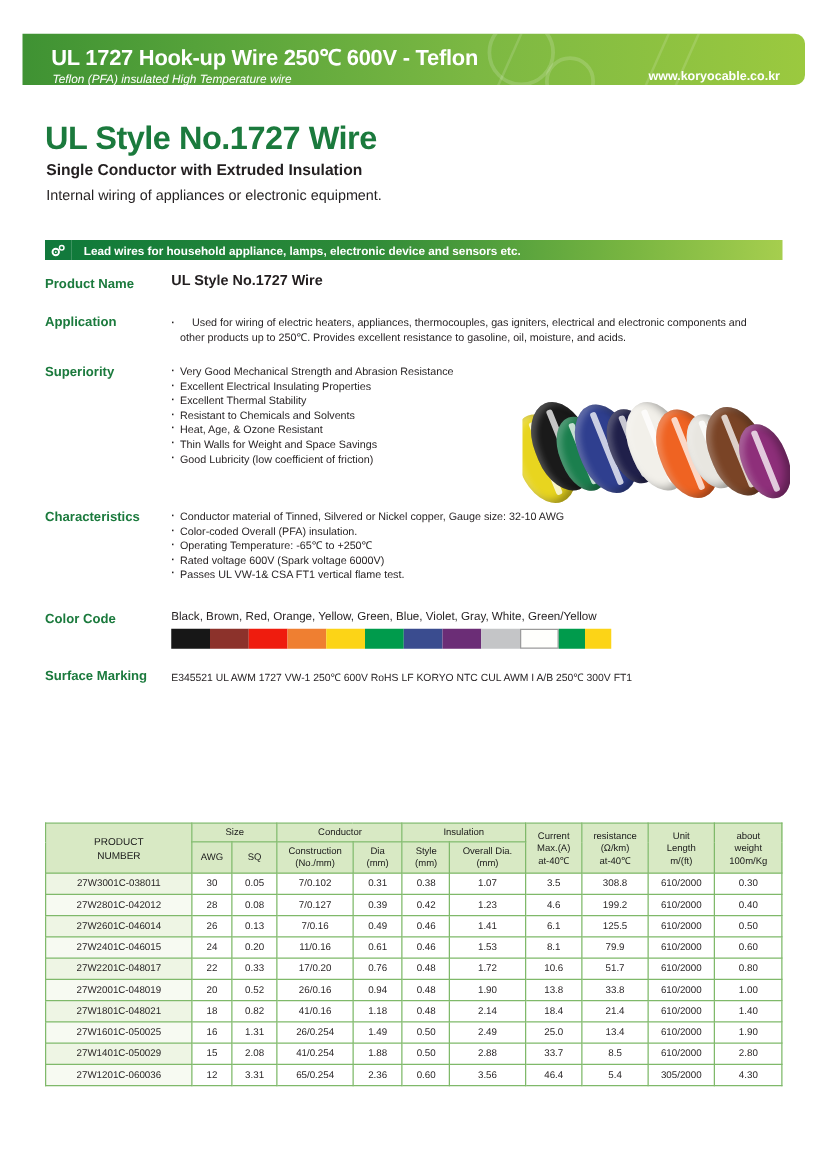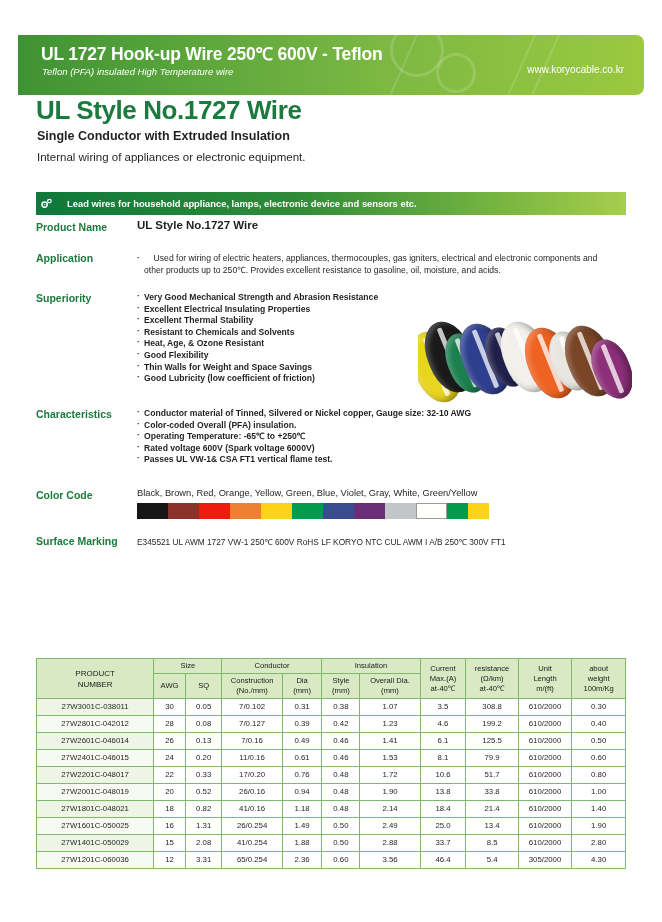--- a/index.html
+++ b/index.html
@@ -8,22 +8,22 @@
     width: 662px; height: 922px;
     background: #ffffff;
     font-family: "Liberation Sans", sans-serif;
     color: #231f20;
     overflow: hidden;
   }
   .page { position: relative; width: 662px; height: 922px; }
 
   
   .banner {
-    position: absolute; left: 18px; top: 35px;
-    width: 626px; height: 60px;
+    position: absolute; left: 18px; top: 27px;
+    width: 626px; height: 41px;
     border-radius: 0 8px 8px 0;
     background: linear-gradient(90deg,#3f9233 0%,#55a23a 22%,#7cb843 58%,#9bc93f 100%);
     overflow: hidden;
   }
   .banner .ghost {
     position: absolute; border: 3px solid rgba(255,255,255,0.16);
     border-radius: 50%;
   }
   .banner .g1 { width: 54px; height: 54px; right: 200px; top: -12px; }
   .banner .g2 { width: 40px; height: 40px; right: 168px; top: 18px; }
@@ -38,41 +38,41 @@
     position: absolute; left: 23px; top: 6px;
     font-size: 17.5px; font-weight: bold; color: #ffffff;
     letter-spacing: -0.2px; white-space: nowrap;
   }
   .banner-sub {
     position: absolute; left: 24px; top: 31px;
     font-size: 9.5px; color: #ffffff; white-space: nowrap; font-style: italic;
   }
   .banner-url {
     position: absolute; right: 20px; top: 29px;
-    font-size: 10px; color: #ffffff; font-weight: normal; white-space: nowrap;
+    font-size: 10px; color: #ffffff; font-weight: bold; white-space: nowrap;
   }
 
   
   .h1 {
     position: absolute; left: 36px; top: 95px;
     font-size: 26px; font-weight: bold; color: #1b7a3d; letter-spacing: -0.4px;
   }
   .h2 {
     position: absolute; left: 37px; top: 129px;
     font-size: 12.5px; font-weight: bold; color: #231f20;
   }
   .h3 {
     position: absolute; left: 37px; top: 151px;
     font-size: 11.5px; color: #231f20;
   }
 
   
   .leadbar {
     position: absolute; left: 36px; top: 192px;
-    width: 590px; height: 23px; display: flex; align-items: stretch;
+    width: 590px; height: 16px; display: flex; align-items: stretch;
   }
   .lead-icon {
     width: 21px; background: #12793c; display: flex;
     align-items: center; justify-content: center; color: #ffffff; font-size: 9px;
   }
   .lead-icon svg { display: block; }
   .lead-text {
     flex: 1; background: linear-gradient(90deg,#107a3a 0%,#2f8b38 42%,#78b541 78%,#a6ce4e 100%);
     color: #ffffff; font-size: 9.4px; font-weight: bold;
     display: flex; align-items: center; padding-left: 10px; white-space: nowrap;
@@ -81,21 +81,21 @@
   
   .lbl {
     position: absolute; left: 36px;
     font-size: 10.5px; font-weight: bold; color: #1b7a3d; white-space: nowrap;
   }
   .val { position: absolute; left: 137px; font-size: 9.3px; color: #231f20; }
   .val.big { font-size: 11.5px; font-weight: bold; }
   .bullets { margin: 0; padding: 0; list-style: none; }
   .bullets li {
     font-size: 8.6px; line-height: 11.6px; color: #231f20;
-    padding-left: 7px; position: relative; white-space: nowrap; font-weight: bold;
+    padding-left: 7px; position: relative; white-space: nowrap;
   }
   .bullets li:before {
     content: "·"; position: absolute; left: 0; top: -1px; font-weight: bold;
   }
   .app-text { font-size: 8.6px; line-height: 12px; width: 470px; }
   .app-text .b1 { position: relative; padding-left: 7px; text-align: center; }
   .app-text .b1:before { content: "·"; position: absolute; left: 0; font-weight: bold; }
   .app-text .cont { padding-left: 7px; }
 
   
@@ -181,21 +181,20 @@
     <div class="cont">other products up to 250℃. Provides excellent resistance to gasoline, oil, moisture, and acids.</div>
   </div>
 
   <div class="lbl" style="top:292px">Superiority</div>
   <ul class="val bullets" style="top:292px">
     <li>Very Good Mechanical Strength and Abrasion Resistance</li>
     <li>Excellent Electrical Insulating Properties</li>
     <li>Excellent Thermal Stability</li>
     <li>Resistant to Chemicals and Solvents</li>
     <li>Heat, Age, &amp; Ozone Resistant</li>
-    <li>Good Flexibility</li>
     <li>Thin Walls for Weight and Space Savings</li>
     <li>Good Lubricity (low coefficient of friction)</li>
   </ul>
 
   <div class="photo">
     <div class="coil" style="left:-4px;  top:28px; background:#e8d51f;"></div>
     <div class="coil" style="left:10px;  top:18px; background:#1a1a1a;"></div>
     <div class="coil sm" style="left:30px;  top:30px; background:#1b7f4e;"></div>
     <div class="coil" style="left:45px;  top:20px; background:#2f3f8f;"></div>
     <div class="coil sm" style="left:70px;  top:24px; background:#20204a;"></div>

